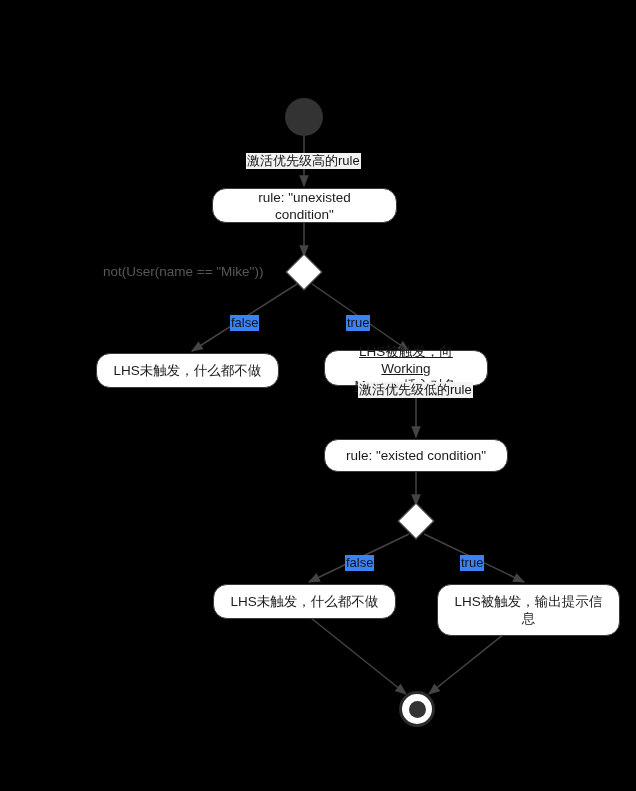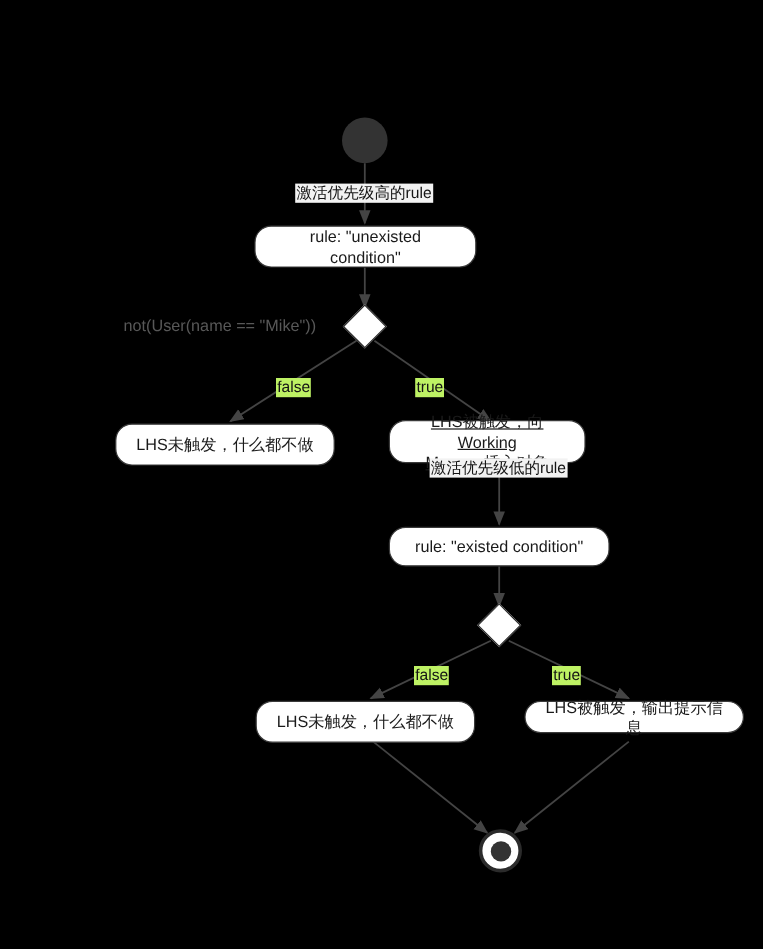--- a/index.html
+++ b/index.html
@@ -82,21 +82,21 @@
   .edge-label {
     position: absolute;
     background: #f2f2f2;
     color: #141414;
     font-size: 13px;
     line-height: 16px;
     padding: 0px 1px;
     white-space: nowrap;
   }
   .edge-label.bool {
-    background: #bef264;
+    background: #3b82f6;
   }
   .guard-label {
     position: absolute;
     color: #585858;
     font-size: 13.5px;
     line-height: 16px;
     white-space: nowrap;
     background: transparent;
   }
 </style>
@@ -160,19 +160,19 @@
   <div class="node" style="left:277px; top:439px; width:184px; height:33px;">rule: "existed condition"</div>
 
   <div class="diamond" style="left:356px; top:508px;"></div>
 
   <div class="edge-label bool" style="left:298px; top:555px;">false</div>
 
   <div class="edge-label bool" style="left:413px; top:555px;">true</div>
 
   <div class="node" style="left:166px; top:584px; width:183px; height:35px;">LHS未触发，什么都不做</div>
 
-  <div class="node" style="left:390px; top:584px; width:183px; height:27px;">LHS被触发，输出提示信息</div>
+  <div class="node" style="left:390px; top:584px; width:183px; height:52px;">LHS被触发，输出提示信息</div>
 
   <div class="end-node" style="left:352px; top:691px;">
     <div class="inner"></div>
   </div>
 
 </div>
 
 </body></html>

